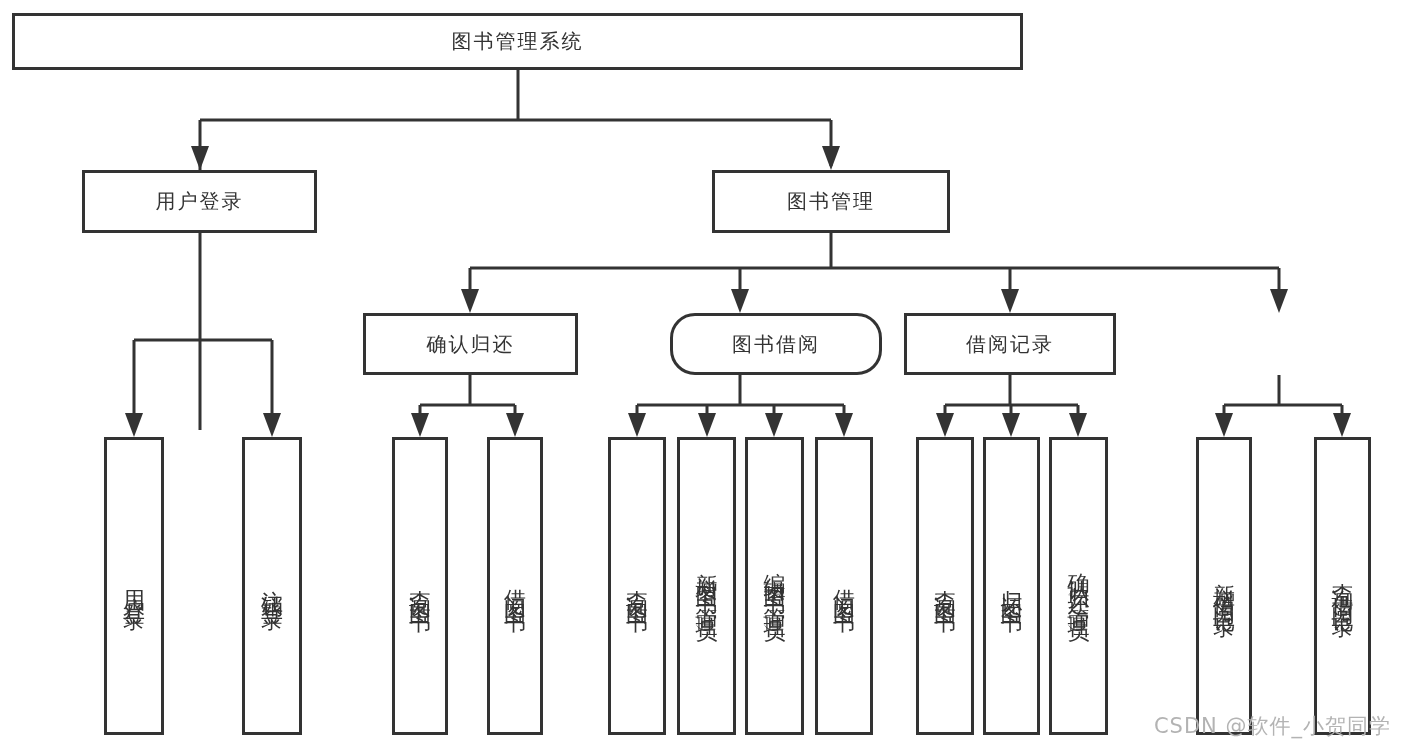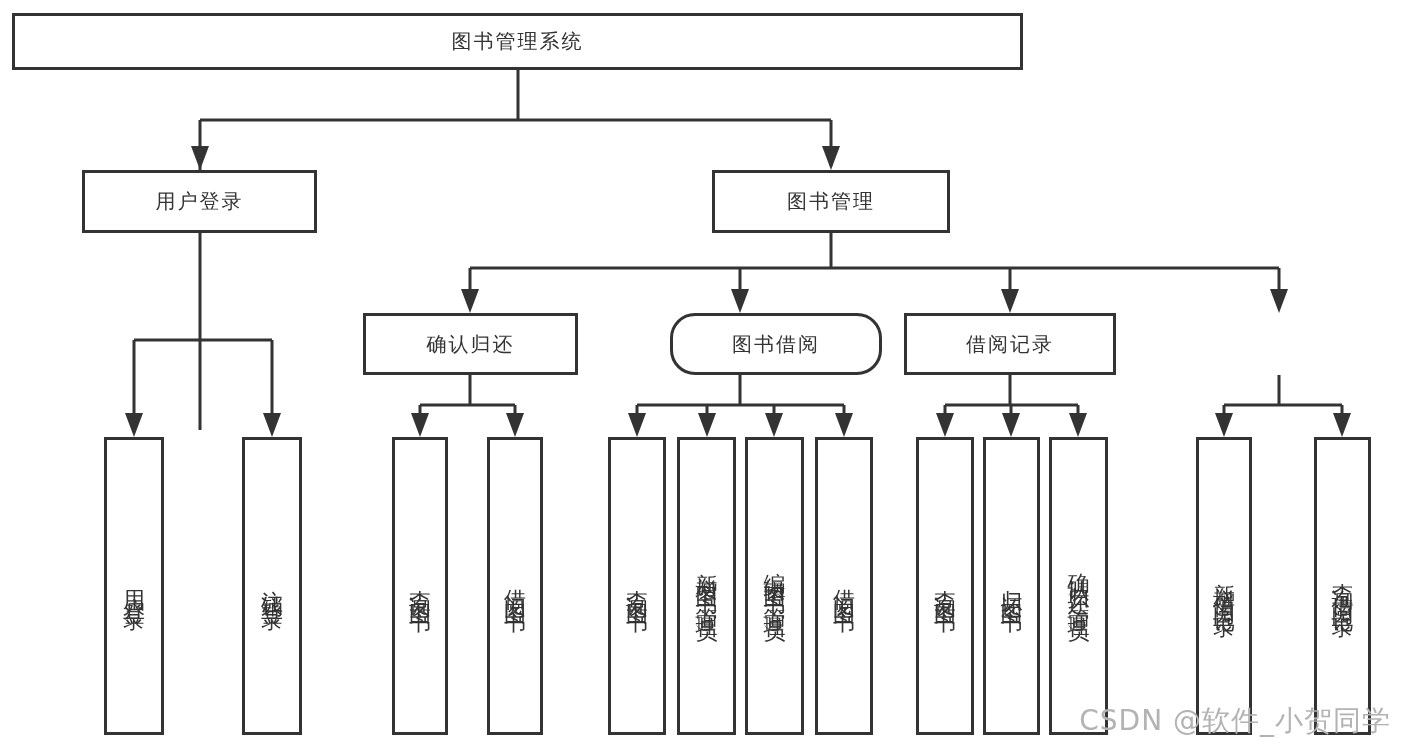--- a/index.html
+++ b/index.html
@@ -63,21 +63,21 @@
   .l-bb-borrow   { left:815px;  top:437px; width:58px; height:298px; }
   .l-cb-query    { left:916px;  top:437px; width:58px; height:298px; }
   .l-cb-return   { left:983px;  top:437px; width:57px; height:298px; }
   .l-cb-confirm  { left:1049px; top:437px; width:59px; height:298px; }
   .l-br-add      { left:1196px; top:437px; width:56px; height:298px; }
   .l-br-query    { left:1314px; top:437px; width:57px; height:298px; }
   .watermark {
     position: absolute;
     right: 14px;
     bottom: 7px;
-    font-size: 28px;
+    font-size: 21px;
     color: #b3b3b3;
     letter-spacing: 1px;
     white-space: nowrap;
   }
 </style>
 </head>
 <body>
 
 <div class="canvas">
 

